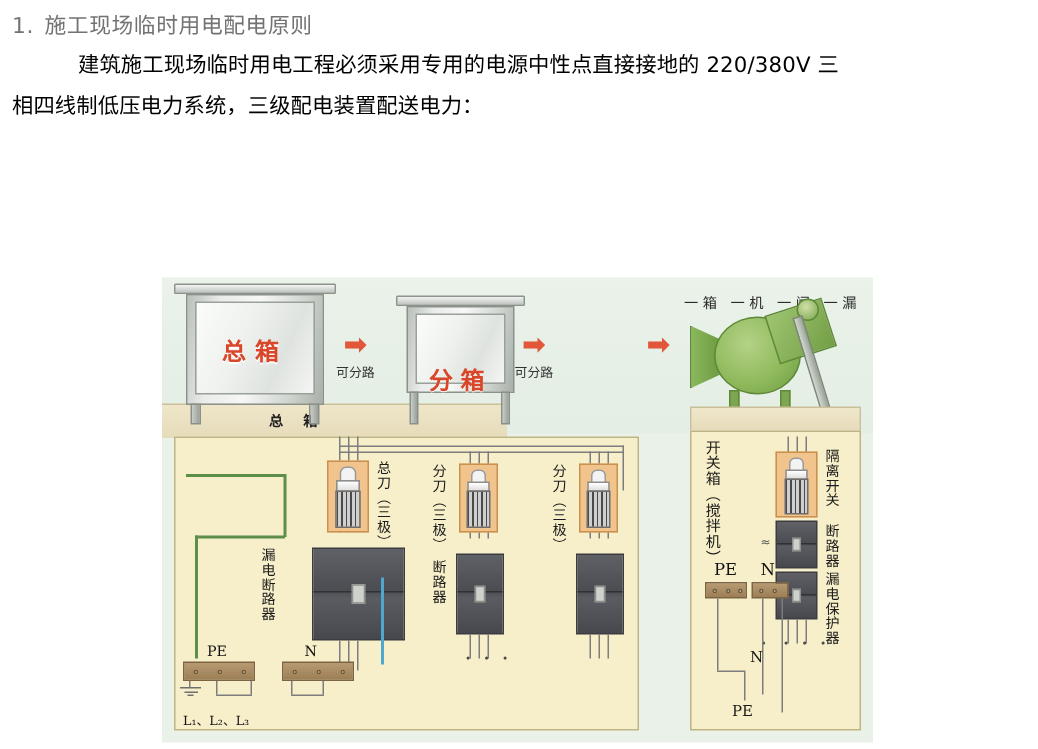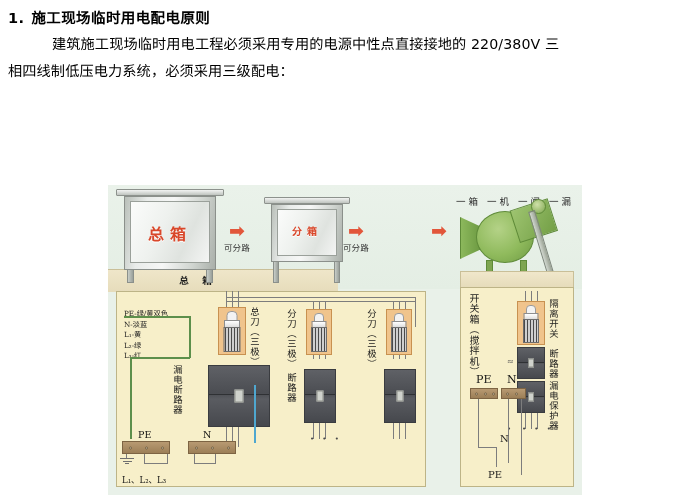--- a/index.html
+++ b/index.html
@@ -25,23 +25,23 @@
   
   .doc-text {
     position: absolute;
     left: 0;
     top: 0;
     width: 692px;
     padding: 8px 8px 0 8px;
     box-sizing: border-box;
   }
   .heading {
-    color: #000000;
+    color: #737373;
     font-size: 14.5px;
-    font-weight: 700;
+    font-weight: 400;
     letter-spacing: 0.4px;
     line-height: 20px;
     white-space: nowrap;
   }
   .heading .num { margin-right: 7px; }
 
   .para {
     font-size: 14.2px;
     line-height: 27px;
     color: #000000;
@@ -352,21 +352,21 @@
 <div class="page">
 
   <div class="doc-text">
 
     <div class="heading">
       <span class="num latin">1.</span><span>施工现场临时用电配电原则</span>
     </div>
 
     <div class="para">
       <span class="indent"></span><span>建筑施工现场临时用电工程必须采用专用的电源中性点直接接地的 220/380V 三</span><br>
-      <span>相四线制低压电力系统，必须采用三级配电：</span>
+      <span>相四线制低压电力系统，三级配电装置配送电力：</span>
     </div>
 
 
   </div>
 
   <div class="figure">
     <div class="fig-inner">
 
       <div class="scene-top"></div>
 
@@ -382,21 +382,21 @@
         <div class="leg" style="left:86px; top:80px; width:7px; height:14px;"></div>
       </div>
 
       <div class="arrow" style="left:121px; top:36px;">➡</div>
       <div class="arrow-cap" style="left:116px; top:56px;">可分路</div>
 
       <div class="cab" style="left:160px; top:12px; width:78px; height:86px;">
         <div class="roof" style="left:-4px; width:86px; top:0;"></div>
         <div class="body" style="left:3px; top:7px; width:72px; height:58px;"></div>
         <div class="face" style="left:9px; top:12px; width:60px; height:47px;"></div>
-        <div class="cab-label" style="top:26px; font-size:10px; letter-spacing:5px;">分箱</div>
+        <div class="cab-label" style="top:43px; font-size:16px; letter-spacing:5px;">分箱</div>
         <div class="leg" style="left:5px; top:64px; width:6px; height:22px;"></div>
         <div class="leg" style="left:66px; top:64px; width:6px; height:22px;"></div>
       </div>
 
       <div class="arrow" style="left:240px; top:36px;">➡</div>
       <div class="arrow-cap" style="left:235px; top:56px;">可分路</div>
 
 
       <div class="arrow" style="left:323px; top:36px;">➡</div>
 
@@ -407,27 +407,20 @@
       <div class="mixer-chute" style="left:412px; top:24px; width:38px; height:32px; transform: rotate(-18deg); transform-origin: left bottom;"></div>
       <div class="mixer-wheel" style="left:423px; top:14px; width:13px; height:13px;"></div>
       <div class="mixer-bar" style="left:420px; top:26px; width:5px; height:62px; transform: rotate(-17deg); transform-origin: top center;"></div>
       <div class="mixer-foot" style="left:378px; top:75px; width:5px; height:12px;"></div>
       <div class="mixer-foot" style="left:412px; top:75px; width:5px; height:12px;"></div>
 
       <div class="ground-right" style="left:352px; top:86px; width:114px; height:18px;"></div>
 
       <div class="panel panel-left"></div>
 
-      <div class="legend-box" style="left:16px; top:124px;">
-        <div>PE-绿/黄双色</div>
-        <div>N-淡蓝</div>
-        <div>L₁-黄</div>
-        <div>L₂-绿</div>
-        <div>L₃-红</div>
-      </div>
 
       <div class="wire wire-h wire-green" style="left:16px; top:131px; width:66px; height:1.6px;"></div>
       <div class="wire wire-v wire-green" style="left:81px; top:131px; width:1.6px; height:42px;"></div>
       <div class="wire wire-v wire-green" style="left:22px; top:172px; width:1.6px; height:82px;"></div>
       <div class="wire wire-h wire-green" style="left:22px; top:172px; width:60px; height:1.6px;"></div>
 
       <div class="wire wire-v" style="left:118px; top:106px; width:1px; height:64px;"></div>
       <div class="wire wire-v" style="left:124px; top:106px; width:1px; height:64px;"></div>
       <div class="wire wire-v" style="left:130px; top:106px; width:1px; height:64px;"></div>
 

